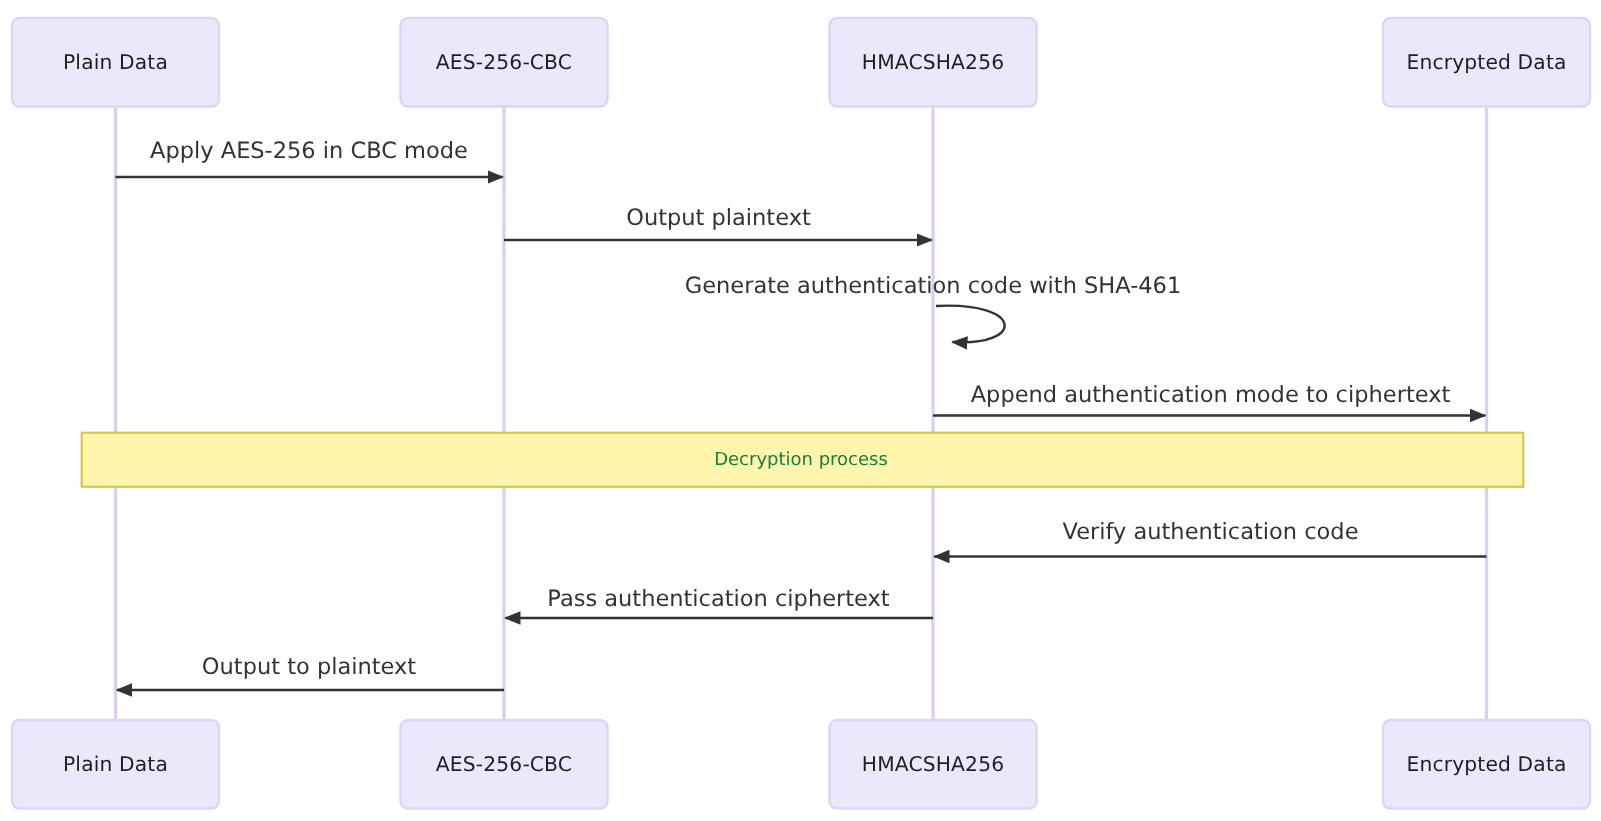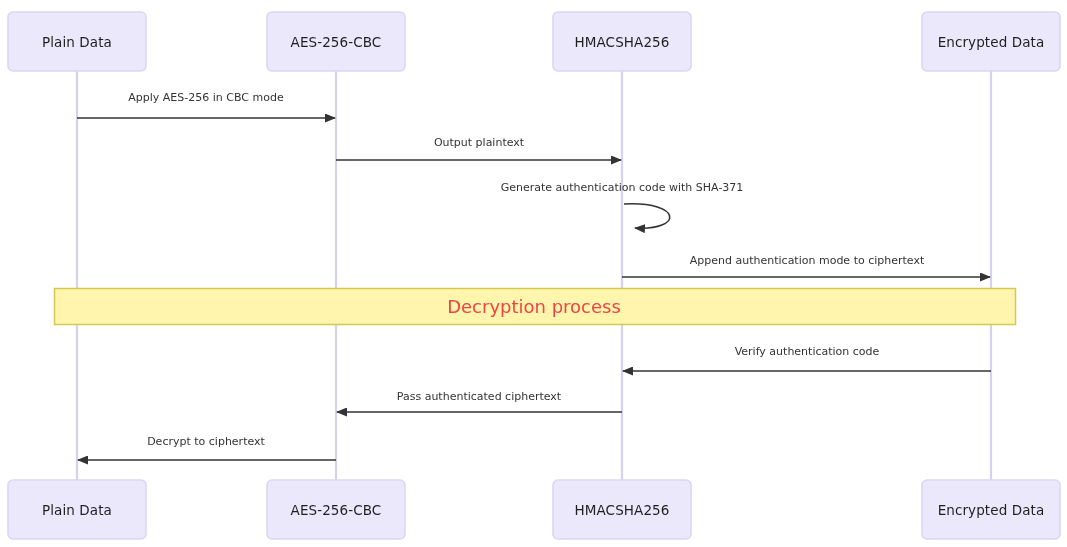--- a/index.html
+++ b/index.html
@@ -32,30 +32,30 @@
     align-items: center;
     justify-content: center;
     font-size: 13.5px;
     color: #1f1f1f;
     letter-spacing: 0.1px;
     white-space: nowrap;
     pointer-events: none;
   }
   .msg-label {
     position: absolute;
-    font-size: 11px;
+    font-size: 15px;
     color: #333333;
     white-space: nowrap;
     transform: translateX(-50%);
     pointer-events: none;
   }
   .note-label {
     position: absolute;
-    font-size: 18px;
-    color: #ef4444;
+    font-size: 12px;
+    color: #15803d;
     white-space: nowrap;
     transform: translate(-50%, -50%);
     pointer-events: none;
   }
 </style>
 </head>
 <body>
 
 <div id="diagram">
 
@@ -104,21 +104,21 @@
       <div class="participant-label" style="left: 8px; top: 12px; width: 138px; height: 59px;">Plain Data</div>
       <div class="participant-label" style="left: 267px; top: 12px; width: 138px; height: 59px;">AES-256-CBC</div>
       <div class="participant-label" style="left: 553px; top: 12px; width: 138px; height: 59px;">HMACSHA256</div>
       <div class="participant-label" style="left: 922px; top: 12px; width: 138px; height: 59px;">Encrypted Data</div>
       <div class="participant-label" style="left: 8px; top: 480px; width: 138px; height: 59px;">Plain Data</div>
       <div class="participant-label" style="left: 267px; top: 480px; width: 138px; height: 59px;">AES-256-CBC</div>
       <div class="participant-label" style="left: 553px; top: 480px; width: 138px; height: 59px;">HMACSHA256</div>
       <div class="participant-label" style="left: 922px; top: 480px; width: 138px; height: 59px;">Encrypted Data</div>
       <div class="msg-label" style="left: 206px; top: 91px;">Apply AES-256 in CBC mode</div>
       <div class="msg-label" style="left: 479px; top: 136px;">Output plaintext</div>
-      <div class="msg-label" style="left: 622px; top: 181px;">Generate authentication code with SHA-371</div>
+      <div class="msg-label" style="left: 622px; top: 181px;">Generate authentication code with SHA-461</div>
       <div class="msg-label" style="left: 807px; top: 254px;">Append authentication mode to ciphertext</div>
       <div class="msg-label" style="left: 807px; top: 345px; text-align: center;">Verify authentication code</div>
-      <div class="msg-label" style="left: 479px; top: 390px;">Pass authenticated ciphertext</div>
-      <div class="msg-label" style="left: 206px; top: 435px;">Decrypt to ciphertext</div>
+      <div class="msg-label" style="left: 479px; top: 390px;">Pass authentication ciphertext</div>
+      <div class="msg-label" style="left: 206px; top: 435px;">Output to plaintext</div>
       <div class="note-label" style="left: 534px; top: 306px;">Decryption process</div>
     </div>
 
 </div>
 
 </body></html>

